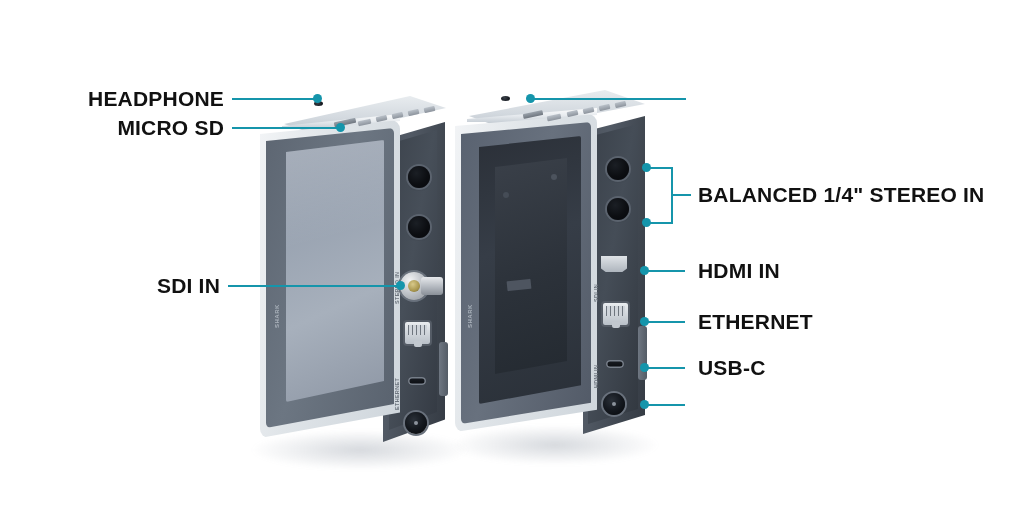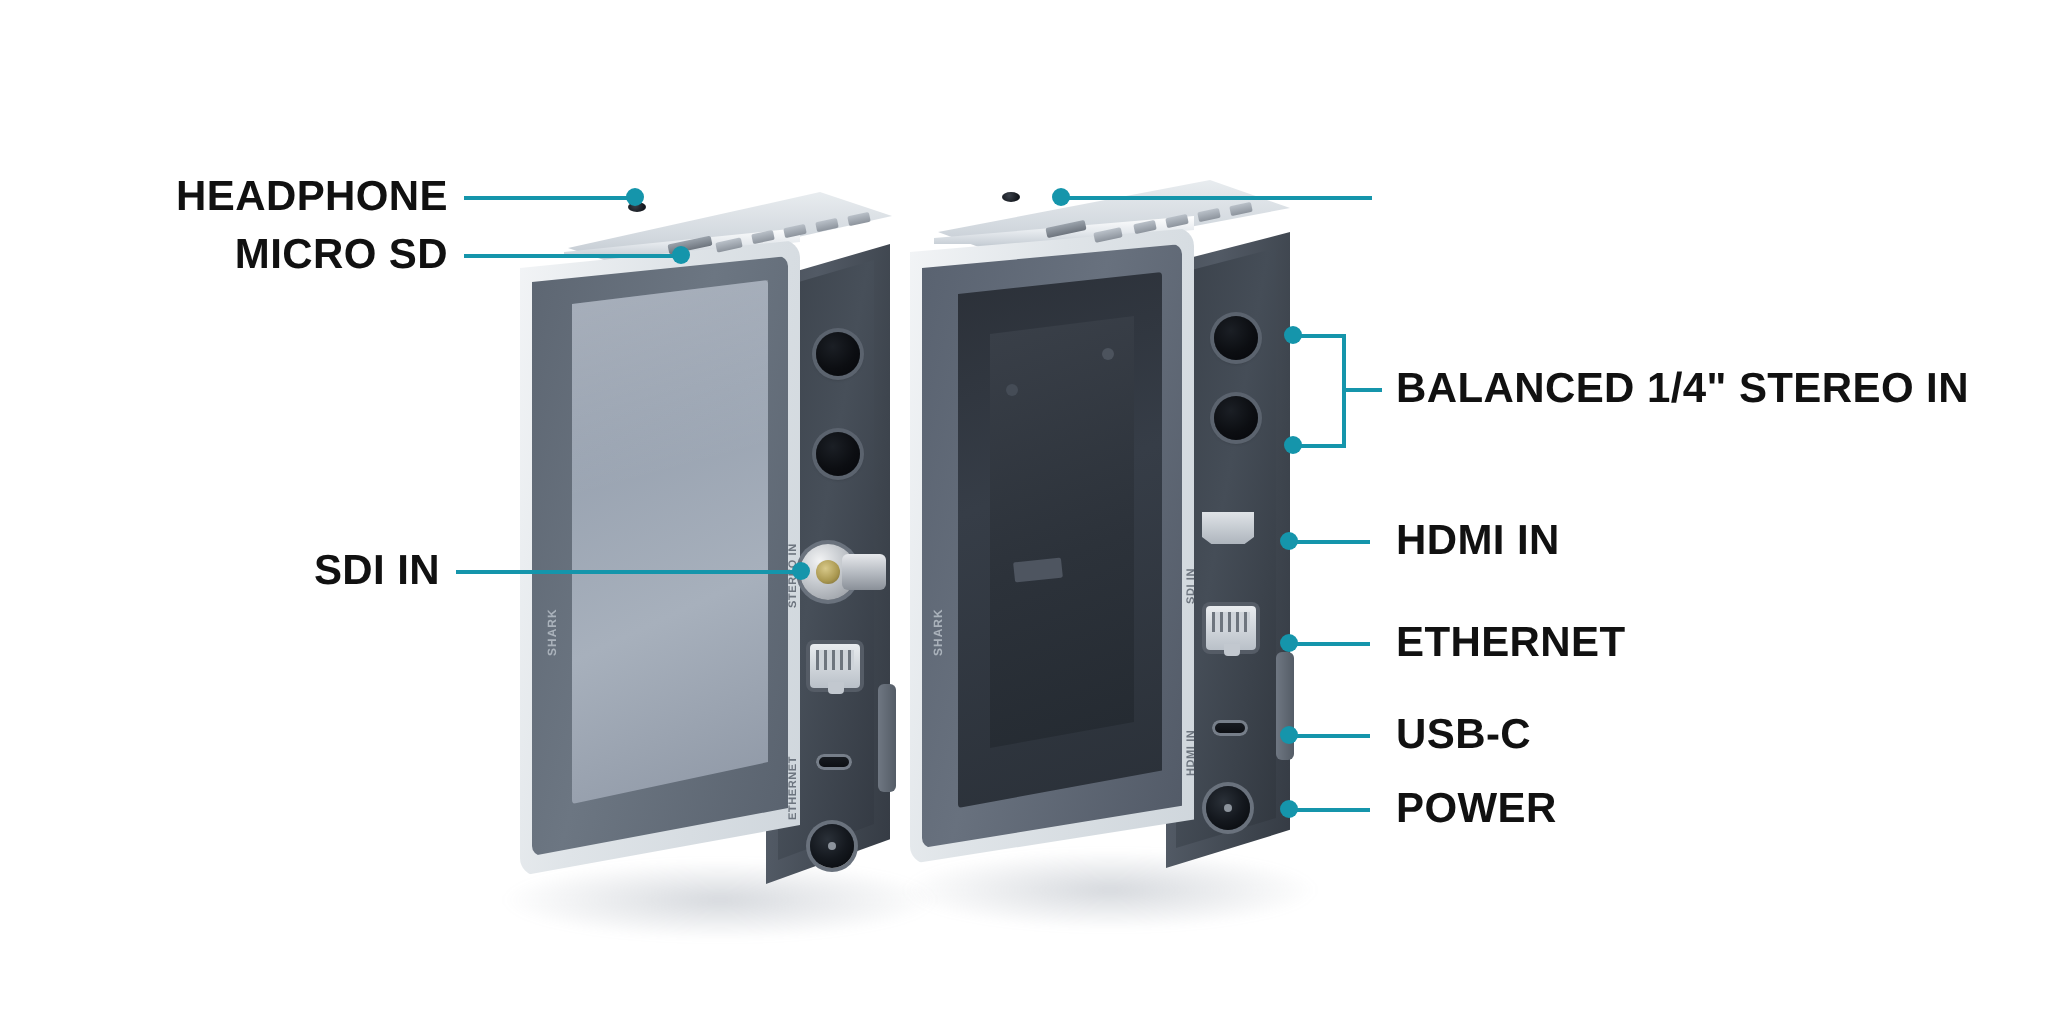--- a/index.html
+++ b/index.html
@@ -377,15 +377,14 @@
 
 
   <div class="label right" style="left:698px; top:182px;">BALANCED 1/4" STEREO IN</div>
 
   <div class="label right" style="left:698px; top:258px;">HDMI IN</div>
 
   <div class="label right" style="left:698px; top:309px;">ETHERNET</div>
 
   <div class="label right" style="left:698px; top:355px;">USB-C</div>
 
-  <div class="label right" style="left:698px; top:392px;">POWER</div>
 
 </div>
 
 </body></html>

